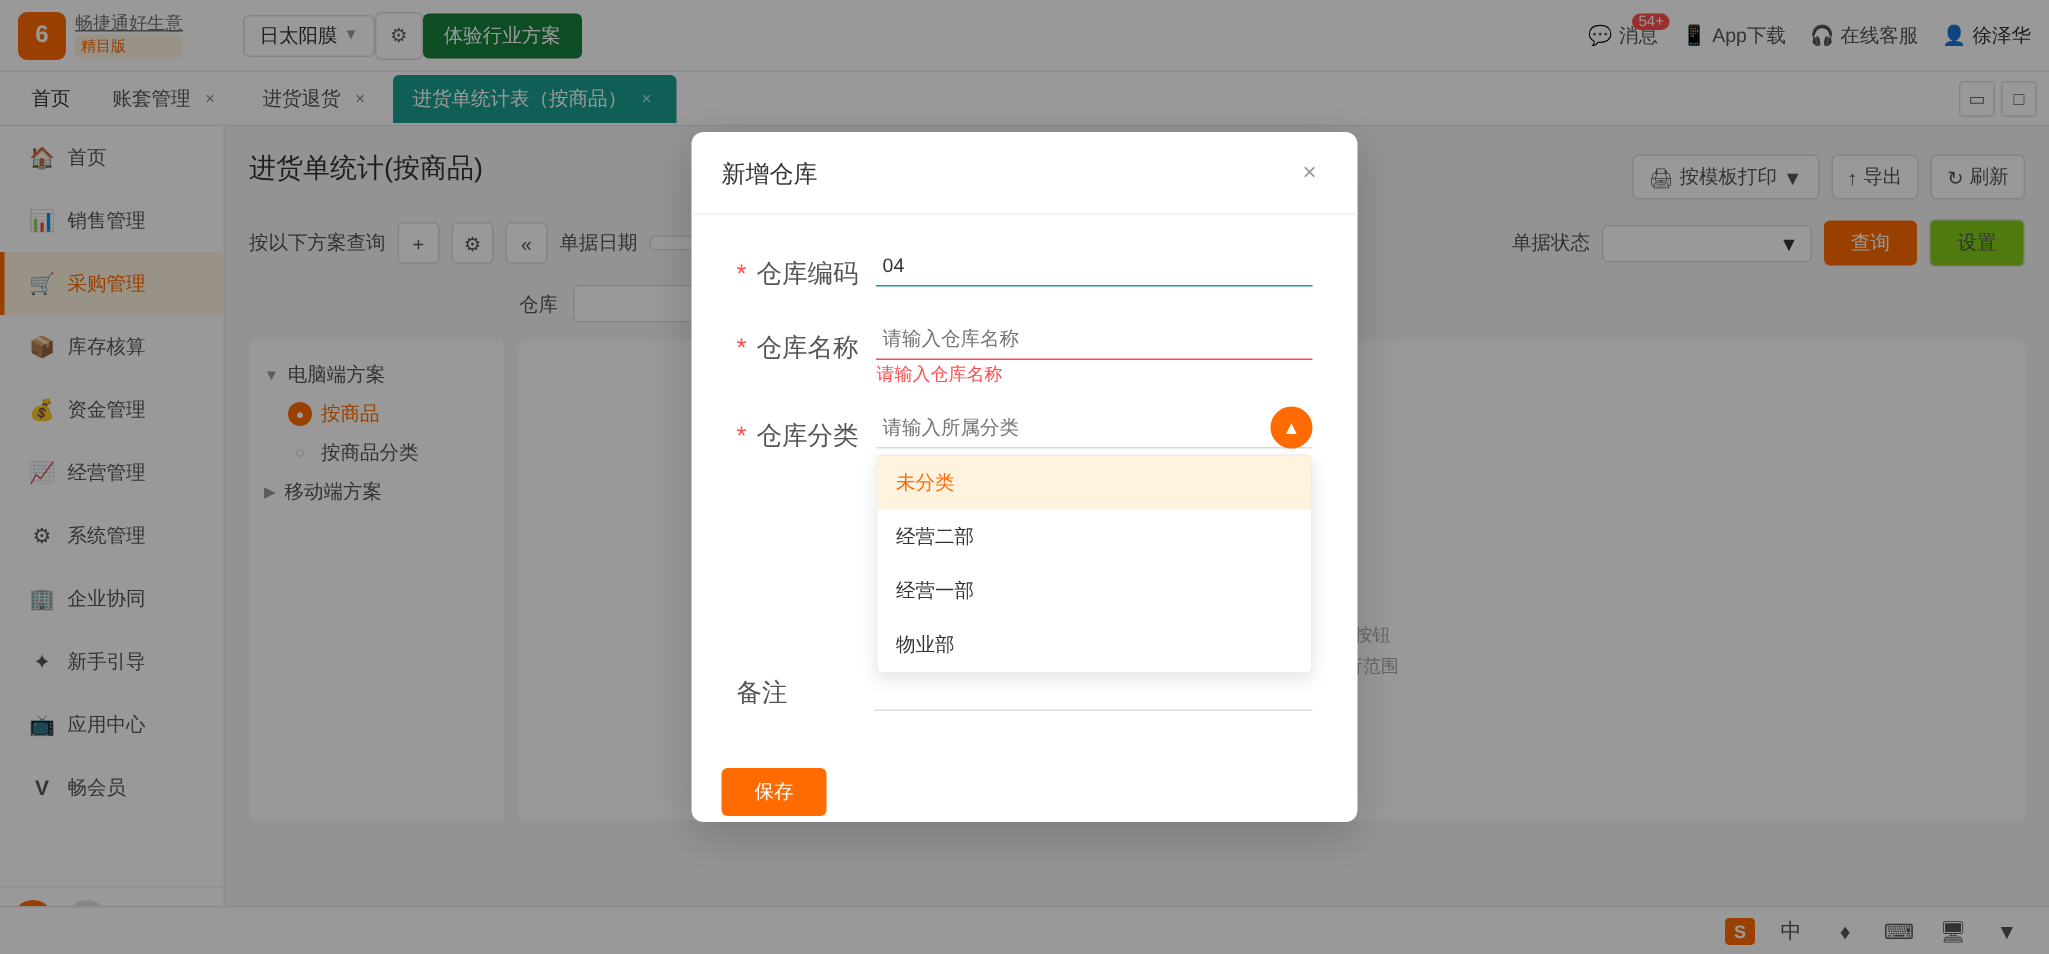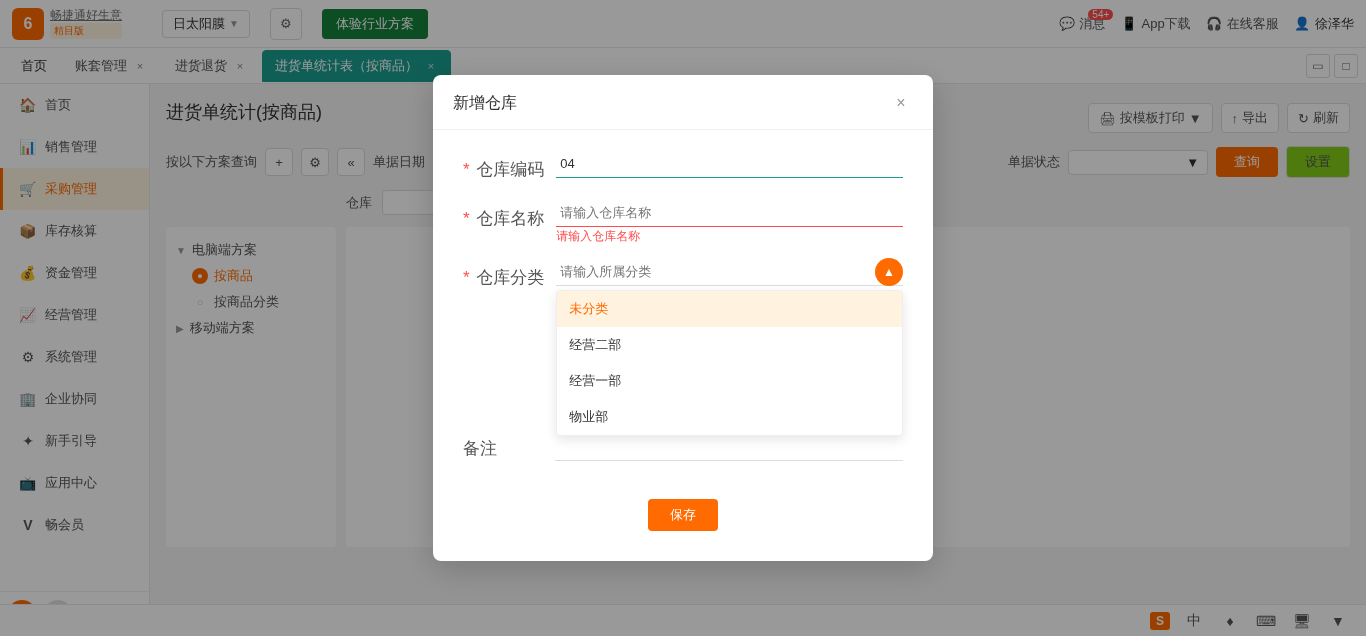--- a/index.html
+++ b/index.html
@@ -28,21 +28,21 @@
       border-radius: 6px;
       display: flex; align-items: center; justify-content: center;
       color: #fff; font-weight: bold; font-size: 16px;
     }
     .logo-text { font-size: 12px; color: #737373; line-height: 1.3; text-decoration: underline; }
     .logo-badge { font-size: 10px; color: #ff6b00; background: #fff3e0; padding: 1px 4px; border-radius: 3px; }
     .header-center {
       flex: 1;
       display: flex;
       align-items: center;
-      gap: 20px;
+      gap: 0;
     }
     .store-selector {
       display: flex; align-items: center; gap: 4px;
       border: 1px solid #ddd; border-radius: 4px;
       padding: 4px 10px; background: #fff; cursor: pointer;
       font-size: 13px; color: #333;
     }
     .store-selector .arrow { color: #999; font-size: 10px; }
     .gear-btn {
       width: 32px; height: 32px;
@@ -214,21 +214,21 @@
       background: rgba(0,0,0,0.4); z-index: 100;
     }
 
     
     .modal {
       position: fixed;
       top: 50%; left: 50%;
       transform: translate(-50%, -50%);
       background: #fff;
       border-radius: 8px;
-      width: 500px;
+      width: 444px;
       z-index: 200;
       box-shadow: 0 8px 32px rgba(0,0,0,0.18);
       padding: 0;
       overflow: visible;
     }
     .modal-header {
       display: flex; align-items: center; justify-content: space-between;
       padding: 16px 20px 14px;
       border-bottom: 1px solid #f0f0f0;
     }
@@ -280,22 +280,22 @@
     .dropdown-item {
       padding: 9px 12px; cursor: pointer; font-size: 13px; color: #333;
     }
     .dropdown-item.selected { background: #fff3e0; color: #ff6b00; }
     .form-textarea {
       flex: 1; border: none; border-bottom: 1px solid #ddd;
       padding: 6px 4px; font-size: 13px; color: #333; outline: none;
       background: transparent; resize: none; min-height: 32px;
     }
     .modal-footer {
-      display: flex; justify-content: center; gap: 10px;
-      padding: 10px 20px 30px;
+      display: flex; justify-content: flex-start; gap: 10px;
+      padding: 10px 20px 4px;
     }
     .btn-save {
       padding: 7px 22px; border: none; border-radius: 4px;
       background: #ff6b00; color: #fff; cursor: pointer; font-size: 13px;
     }
 
     
     .bottom-bar {
       position: fixed; bottom: 0; left: 0; right: 0;
       height: 32px; background: #fff; border-top: 1px solid #e8e8e8;

